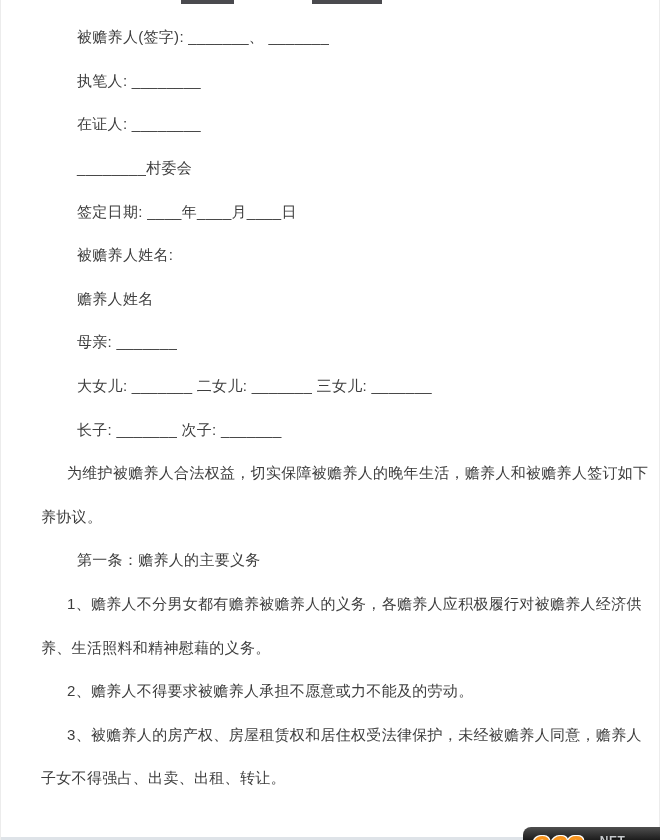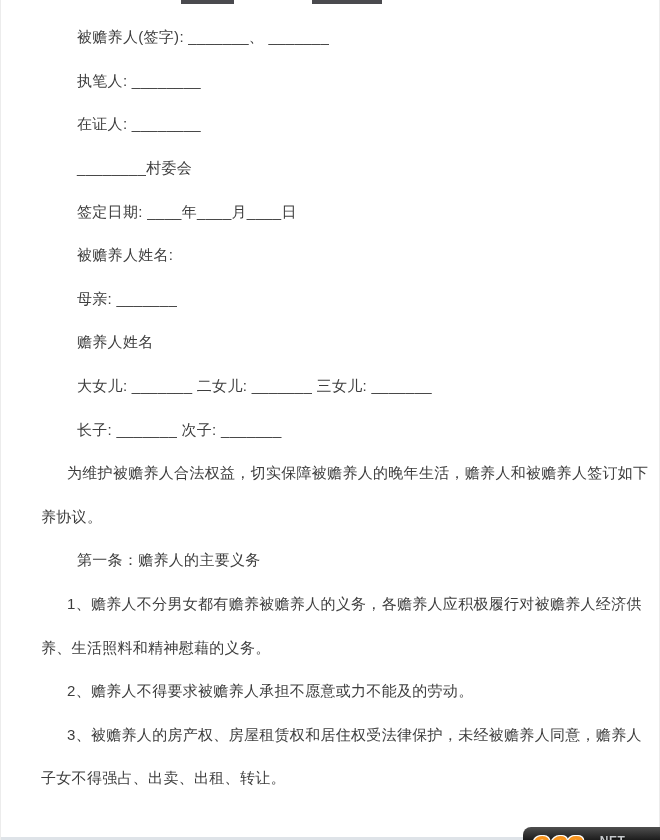--- a/index.html
+++ b/index.html
@@ -86,22 +86,22 @@
   <div class="top-bar b1"></div>
   <div class="top-bar b2"></div>
 
   <div class="doc">
       <div class="line label">被赡养人(签字): _______、 _______</div>
       <div class="line label">执笔人: ________</div>
       <div class="line label">在证人: ________</div>
       <div class="line label">________村委会</div>
       <div class="line label">签定日期: ____年____月____日</div>
       <div class="line label">被赡养人姓名:</div>
+      <div class="line label">赡养人姓名</div>
       <div class="line label">母亲: _______</div>
-      <div class="line label">赡养人姓名</div>
       <div class="line label">大女儿: _______ 二女儿: _______ 三女儿: _______</div>
       <div class="line label">长子: _______ 次子: _______</div>
       <div class="line para">为维护被赡养人合法权益，切实保障被赡养人的晚年生活，赡养人和被赡养人签订如下</div>
       <div class="line wrap">养协议。</div>
       <div class="line label">第一条：赡养人的主要义务</div>
       <div class="line para">1、赡养人不分男女都有赡养被赡养人的义务，各赡养人应积极履行对被赡养人经济供</div>
       <div class="line wrap">养、生活照料和精神慰藉的义务。</div>
       <div class="line para">2、赡养人不得要求被赡养人承担不愿意或力不能及的劳动。</div>
       <div class="line para">3、被赡养人的房产权、房屋租赁权和居住权受法律保护，未经被赡养人同意，赡养人</div>
       <div class="line wrap">子女不得强占、出卖、出租、转让。</div>

